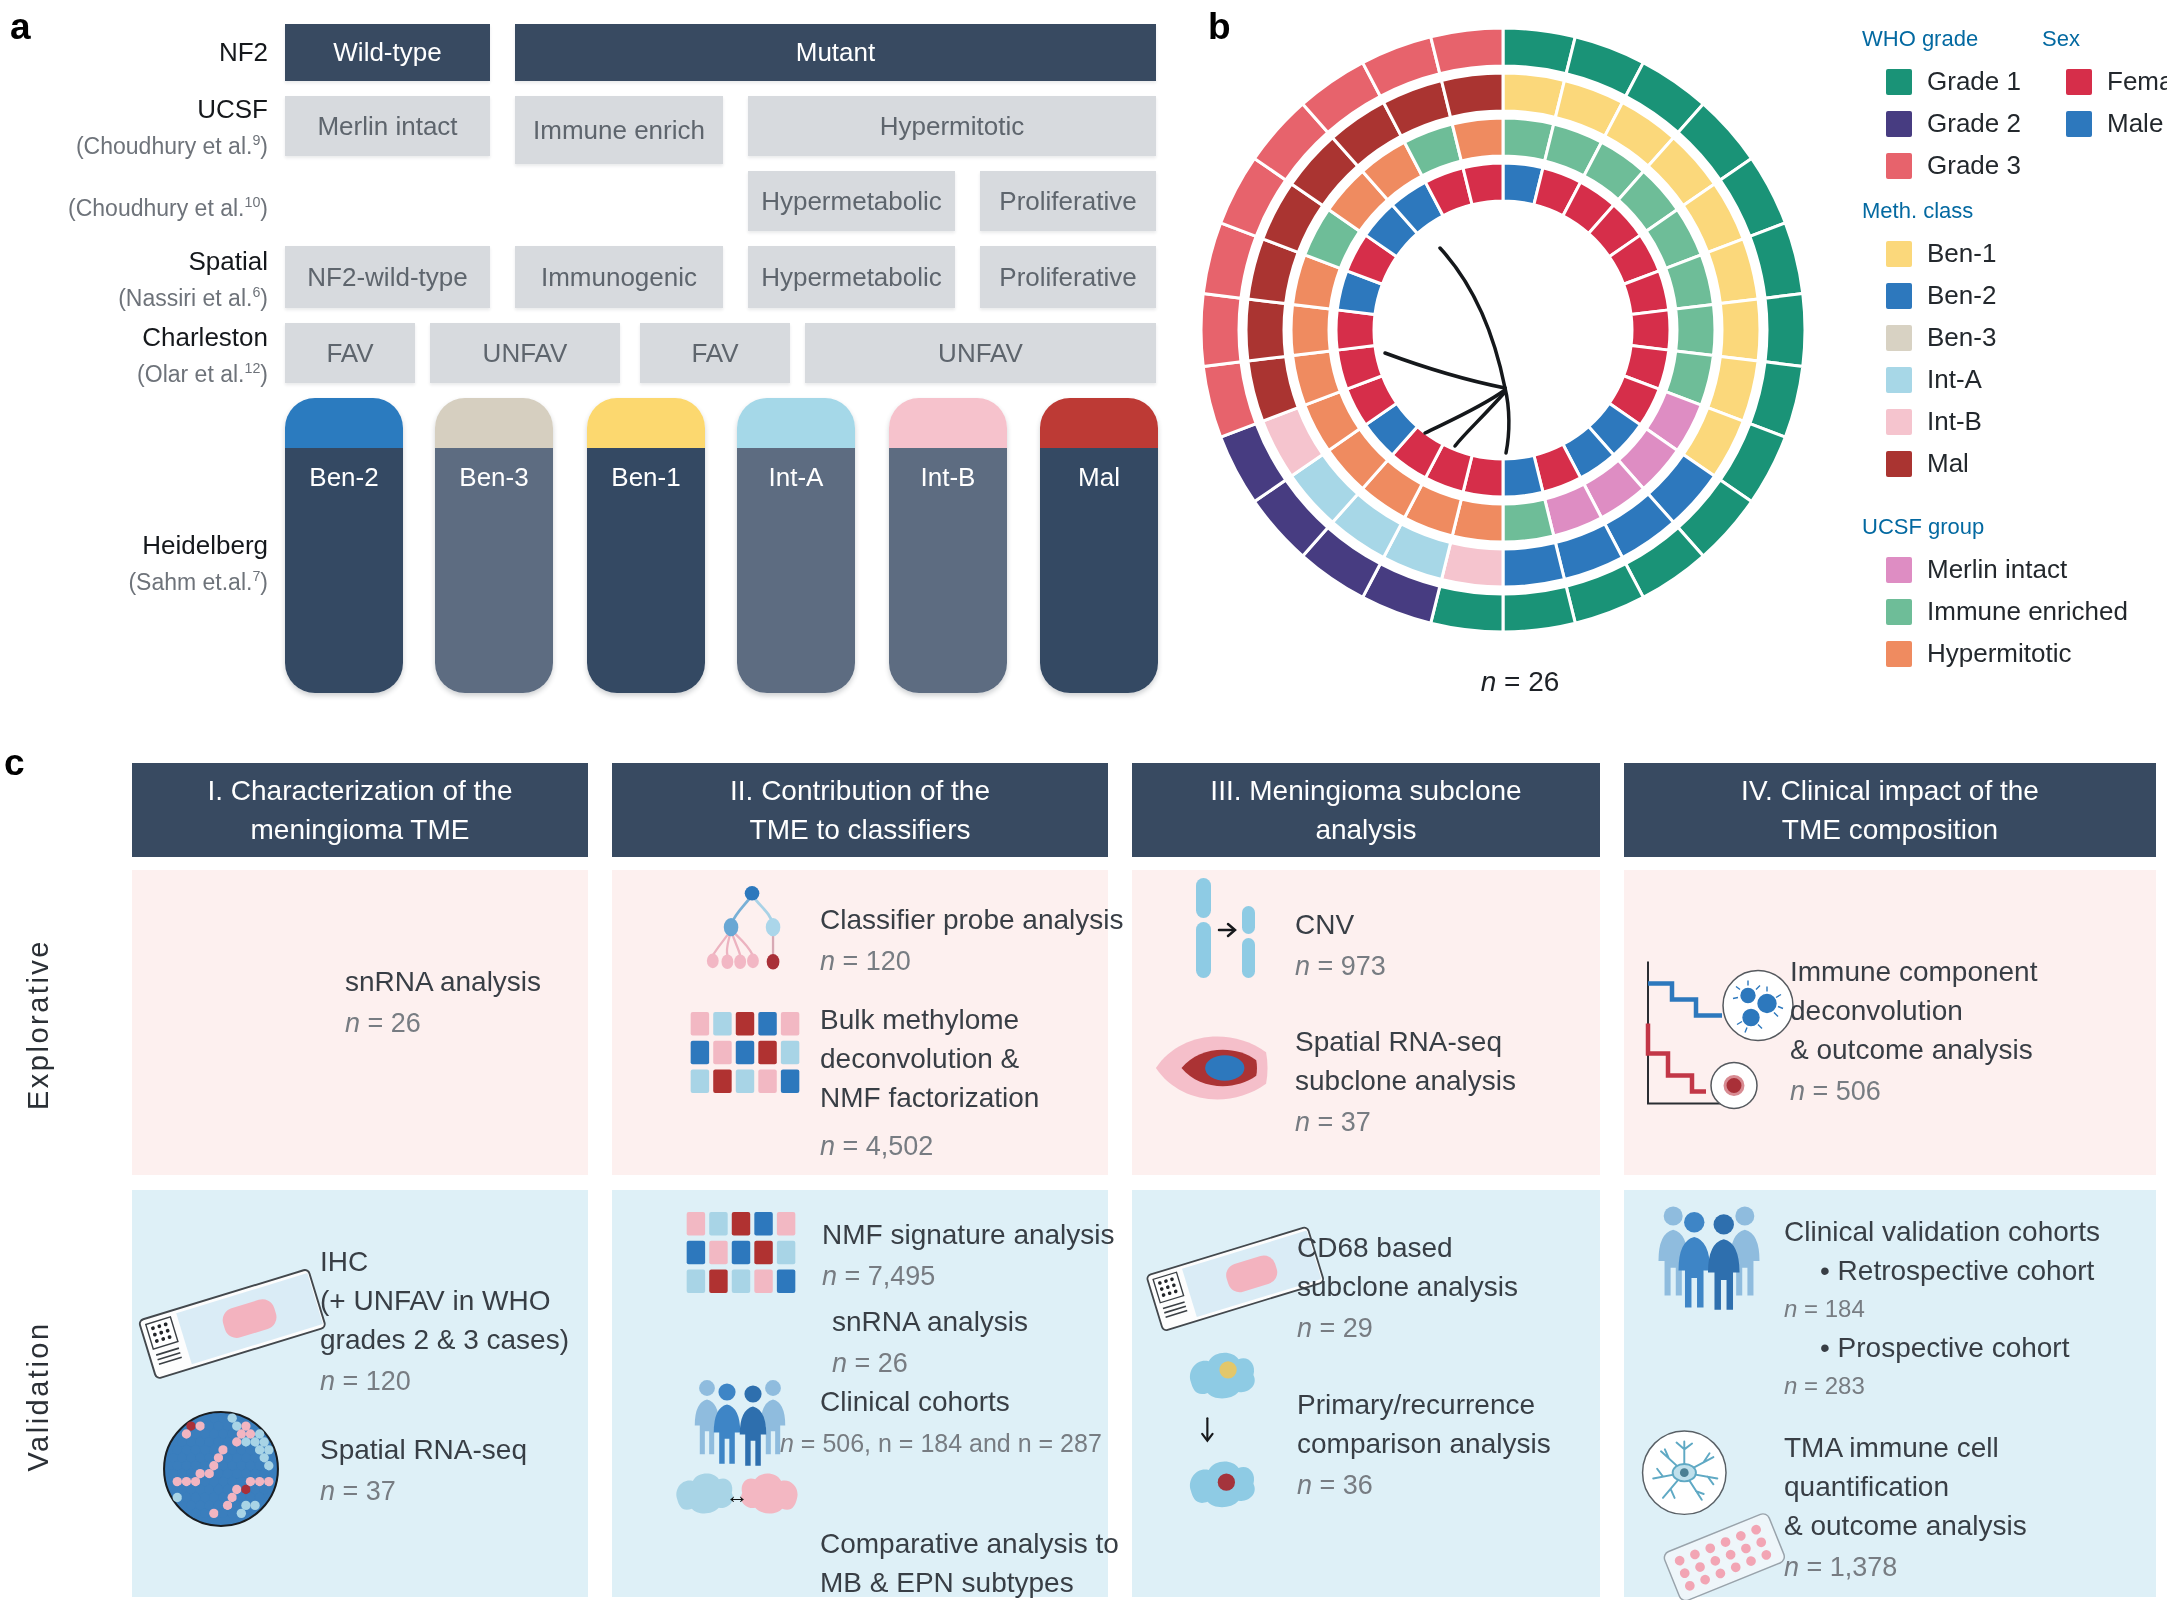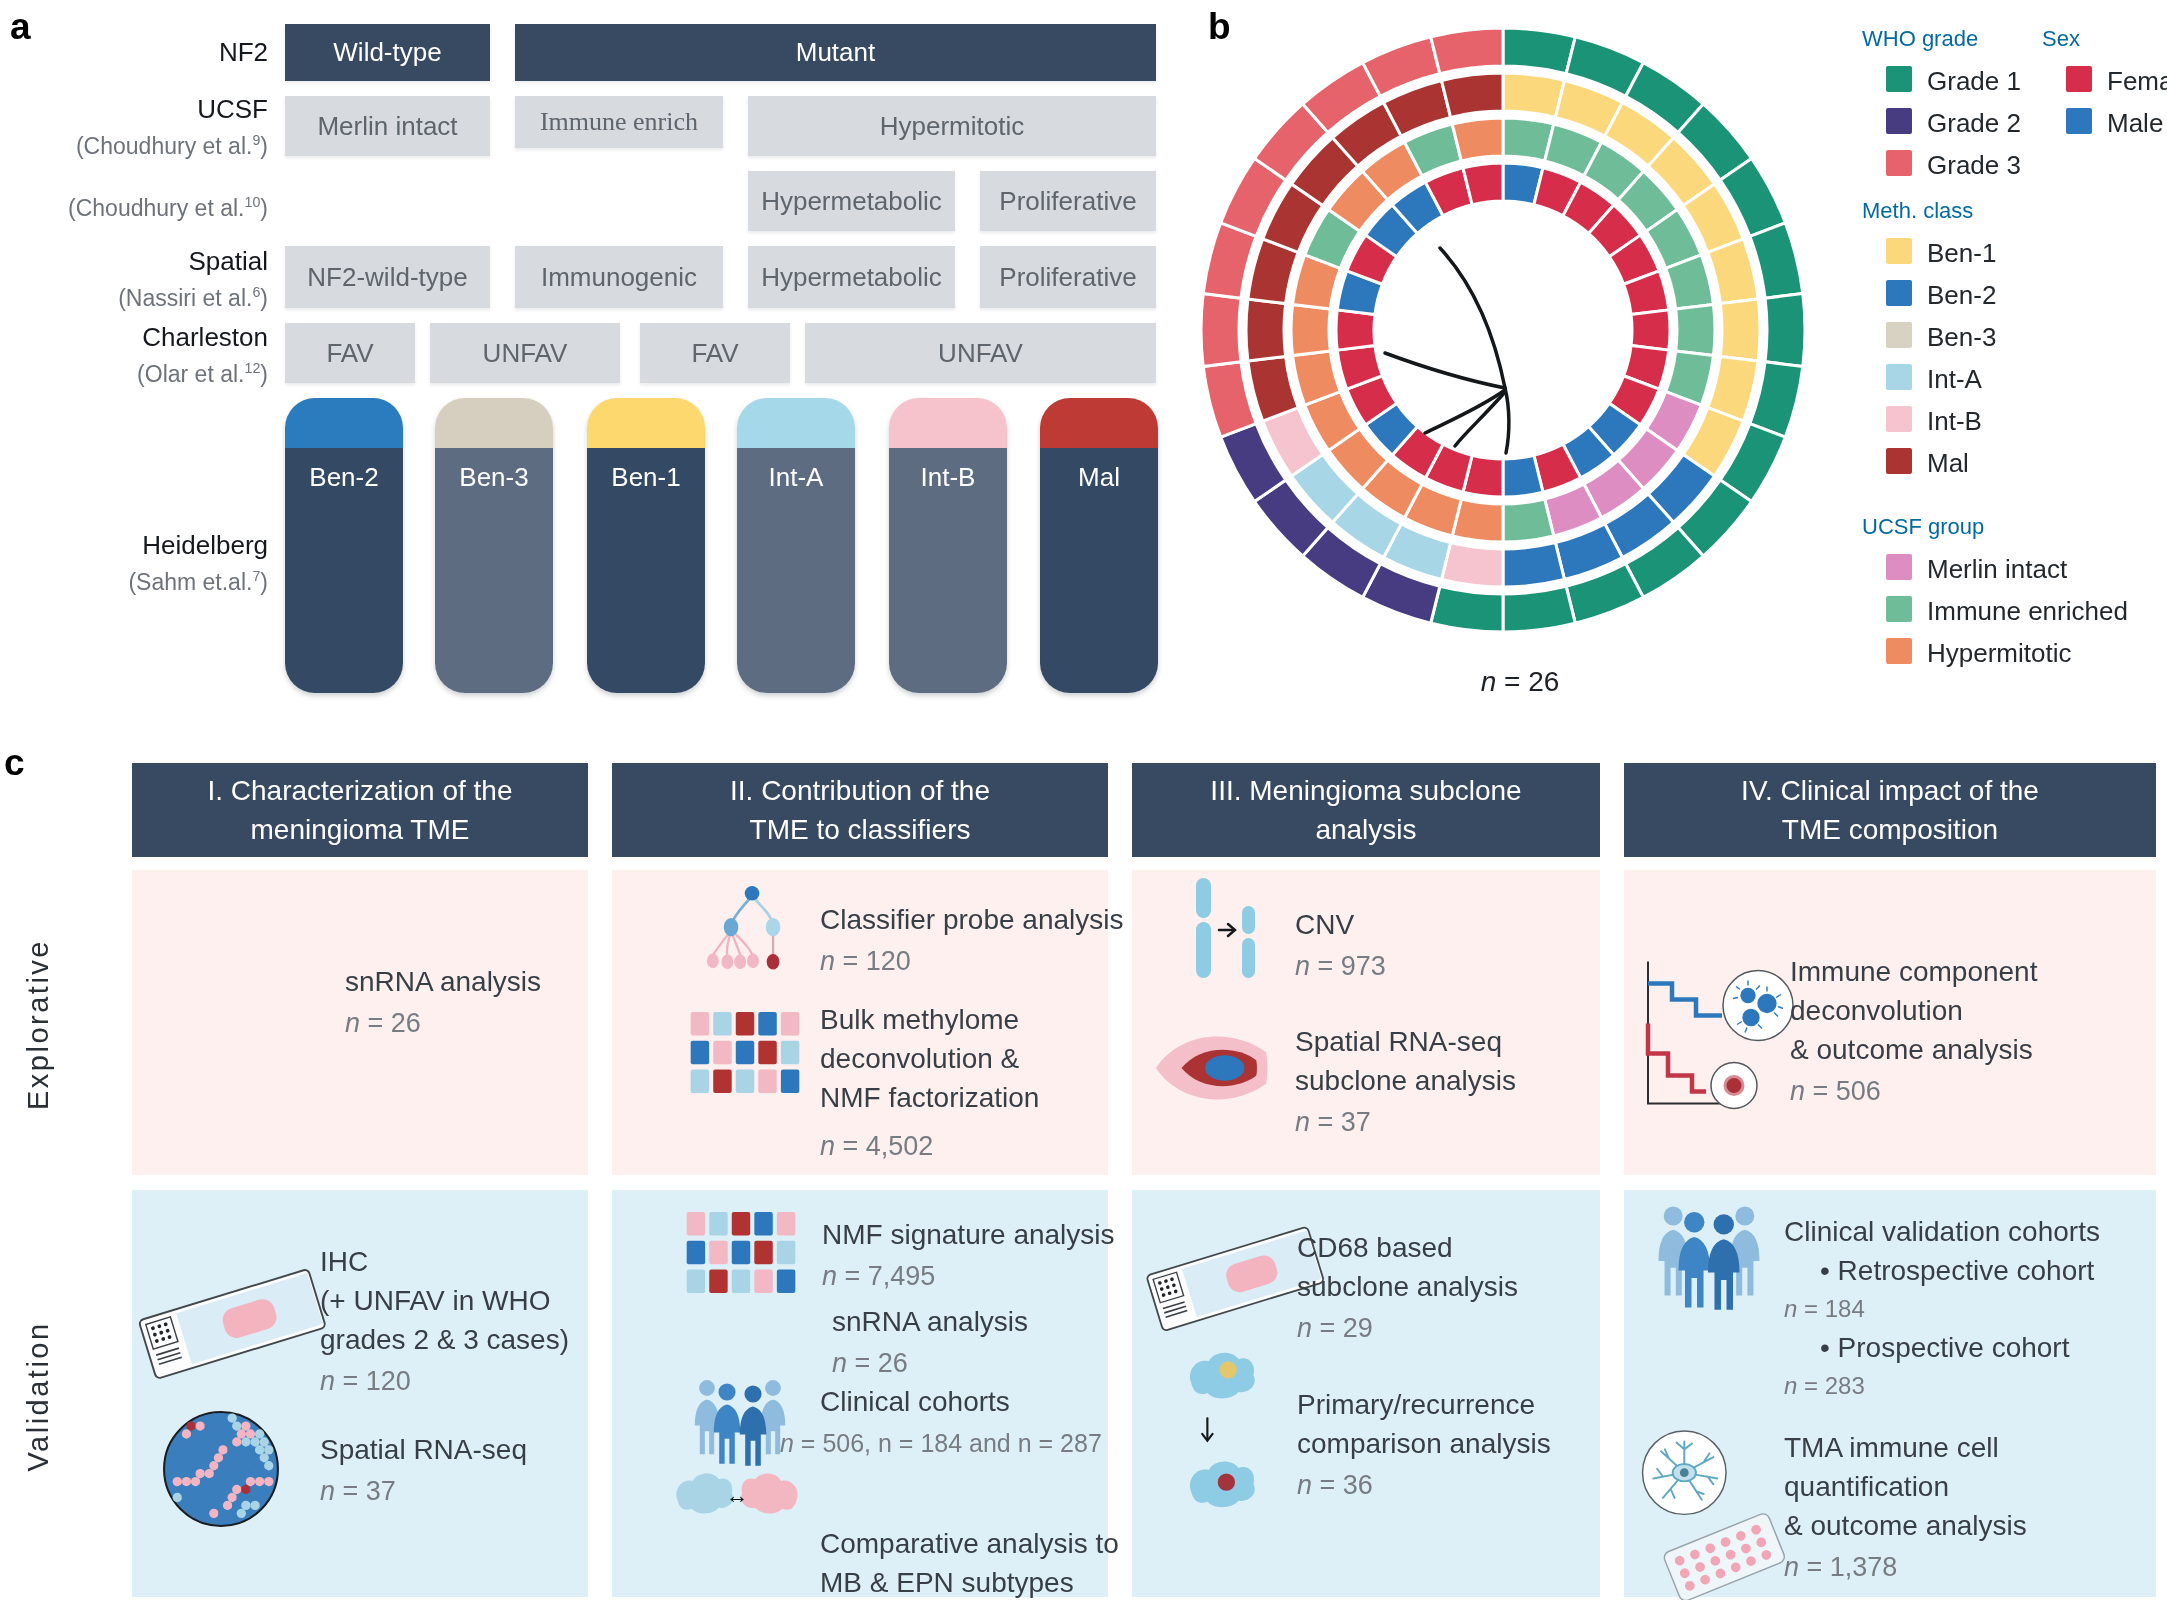--- a/index.html
+++ b/index.html
@@ -18,21 +18,21 @@
   sup{font-size:.62em;}
   .pill{position:absolute;width:118px;top:398px;height:295px;border-radius:30px;
         overflow:hidden;box-shadow:0 3px 5px rgba(40,50,60,.22);}
   .pill .cap{height:50px;width:100%;}
   .pill .body{position:absolute;top:50px;bottom:0;width:100%;}
   .pill .body.darkb{background:#344963;}
   .pill .body.slateb{background:#5d6c81;}
   .pill .plab{position:absolute;top:64px;width:100%;text-align:center;color:#fff;font-size:26px;}
   
   .lg-title{position:absolute;font-size:22px;color:#0369a1;}
-  .lg-item{position:absolute;display:flex;align-items:flex-start;padding-left:24px;}
+  .lg-item{position:absolute;display:flex;align-items:center;padding-left:24px;}
   .lg-item .sw{width:26px;height:26px;border-radius:2px;margin-right:15px;flex:0 0 auto;}
   .lg-item .lt{font-size:26px;color:#23282d;white-space:nowrap;}
   .nlabel{position:absolute;font-size:28px;color:#1d2126;text-align:center;}
   .nlabel::first-letter{font-style:italic;}
   
   .chead{position:absolute;top:763px;height:94px;background:#384a61;color:#fff;
          display:flex;flex-direction:column;align-items:center;justify-content:center;
          font-size:28px;line-height:39px;text-align:center;}
   .cbg-exp{position:absolute;top:870px;height:305px;background:#fdf0ef;}
   .cbg-val{position:absolute;top:1190px;height:407px;background:#def0f7;}
@@ -61,21 +61,21 @@
 <div class="alab-cite" style="top:278px;"><span>(Nassiri et al.</span><sup>6</sup><span>)</span></div>
 <div class="alab-main" style="top:322px;">Charleston</div>
 <div class="alab-cite" style="top:354px;"><span>(Olar et al.</span><sup>12</sup><span>)</span></div>
 <div class="alab-main" style="top:530px;">Heidelberg</div>
 <div class="alab-cite" style="top:562px;"><span>(Sahm et.al.</span><sup>7</sup><span>)</span></div>
 
 <div class="box dark" style="left:285px;top:24px;width:205px;height:57px;">Wild-type</div>
 <div class="box dark" style="left:515px;top:24px;width:641px;height:57px;">Mutant</div>
 
 <div class="box gray" style="left:285px;top:96px;width:205px;height:60px;">Merlin intact</div>
-<div class="box gray" style="left:515px;top:96px;width:208px;height:52px;font-family:Liberation Serif, serif;">Immune enrich</div>
+<div class="box gray" style="left:515px;top:96px;width:208px;height:68px;">Immune enrich</div>
 <div class="box gray" style="left:748px;top:96px;width:408px;height:60px;">Hypermitotic</div>
 
 <div class="box gray" style="left:748px;top:171px;width:207px;height:60px;">Hypermetabolic</div>
 <div class="box gray" style="left:980px;top:171px;width:176px;height:60px;">Proliferative</div>
 
 <div class="box gray" style="left:285px;top:246px;width:205px;height:62px;">NF2-wild-type</div>
 <div class="box gray" style="left:515px;top:246px;width:208px;height:62px;">Immunogenic</div>
 <div class="box gray" style="left:748px;top:246px;width:207px;height:62px;">Hypermetabolic</div>
 <div class="box gray" style="left:980px;top:246px;width:176px;height:62px;">Proliferative</div>
 

